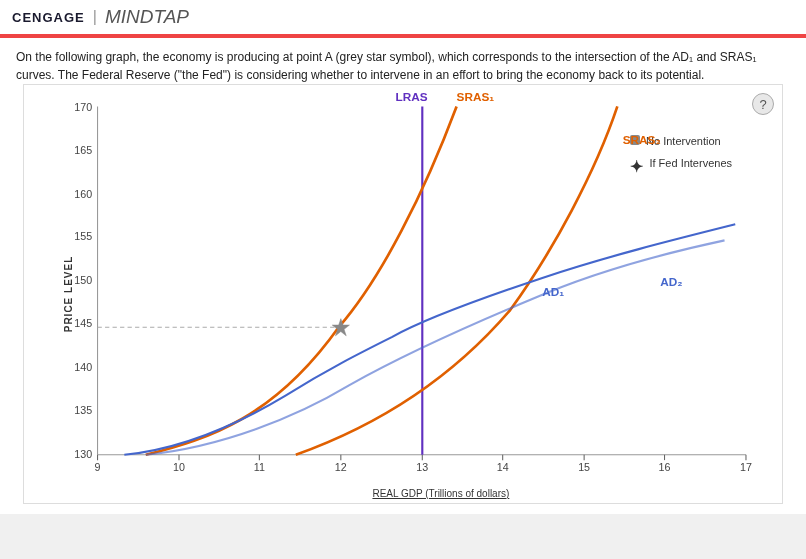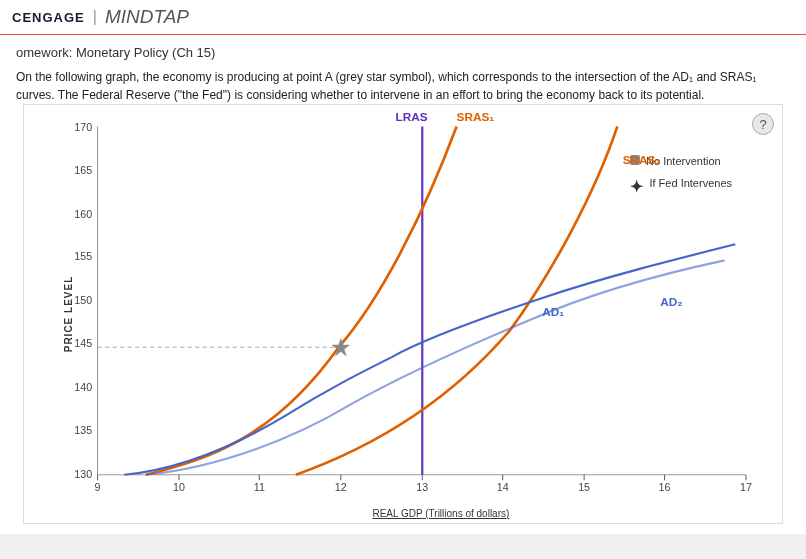--- a/index.html
+++ b/index.html
@@ -5,21 +5,21 @@
     * { margin: 0; padding: 0; box-sizing: border-box; }
     body {
       width: 806px;
       height: 559px;
       font-family: Arial, sans-serif;
       background: #f0f0f0;
       overflow: hidden;
     }
     .header {
       background: white;
-      border-bottom: 1px solid #ef4444;
+      border-bottom: 4px solid #ef4444;
       padding: 6px 12px;
       display: flex;
       align-items: center;
       gap: 8px;
     }
     .header-logo {
       font-size: 13px;
       font-weight: bold;
       color: #1a1a2e;
       letter-spacing: 1px;
@@ -137,23 +137,20 @@
 </head>
 <body>
 
 <div class="header">
   <span class="header-logo">CENGAGE</span>
   <span class="header-divider">|</span>
   <span class="header-app">MINDTAP</span>
 </div>
 
 <div class="content">
-  <div class="homework-title">
-    <span>omework: Monetary Policy (Ch 15)</span>
-  </div>
   <div class="question-text">On the following graph, the economy is producing at point A (grey star symbol), which corresponds to the intersection of the AD₁ and SRAS₁ curves. The Federal Reserve ("the Fed") is considering whether to intervene in an effort to bring the economy back to its potential.</div>
 
   <div class="graph-container">
     <div class="y-axis-label">PRICE LEVEL</div>
 
     <div class="graph-area">
 
       <div class="help-btn">?</div>
 
       <div class="legend">

